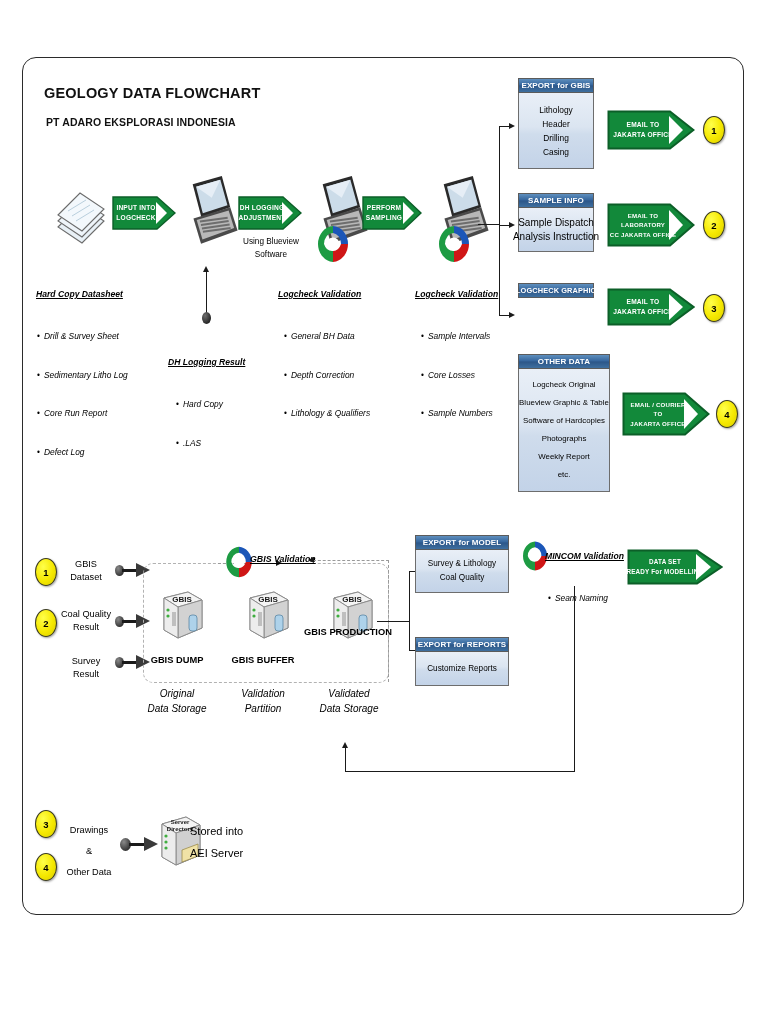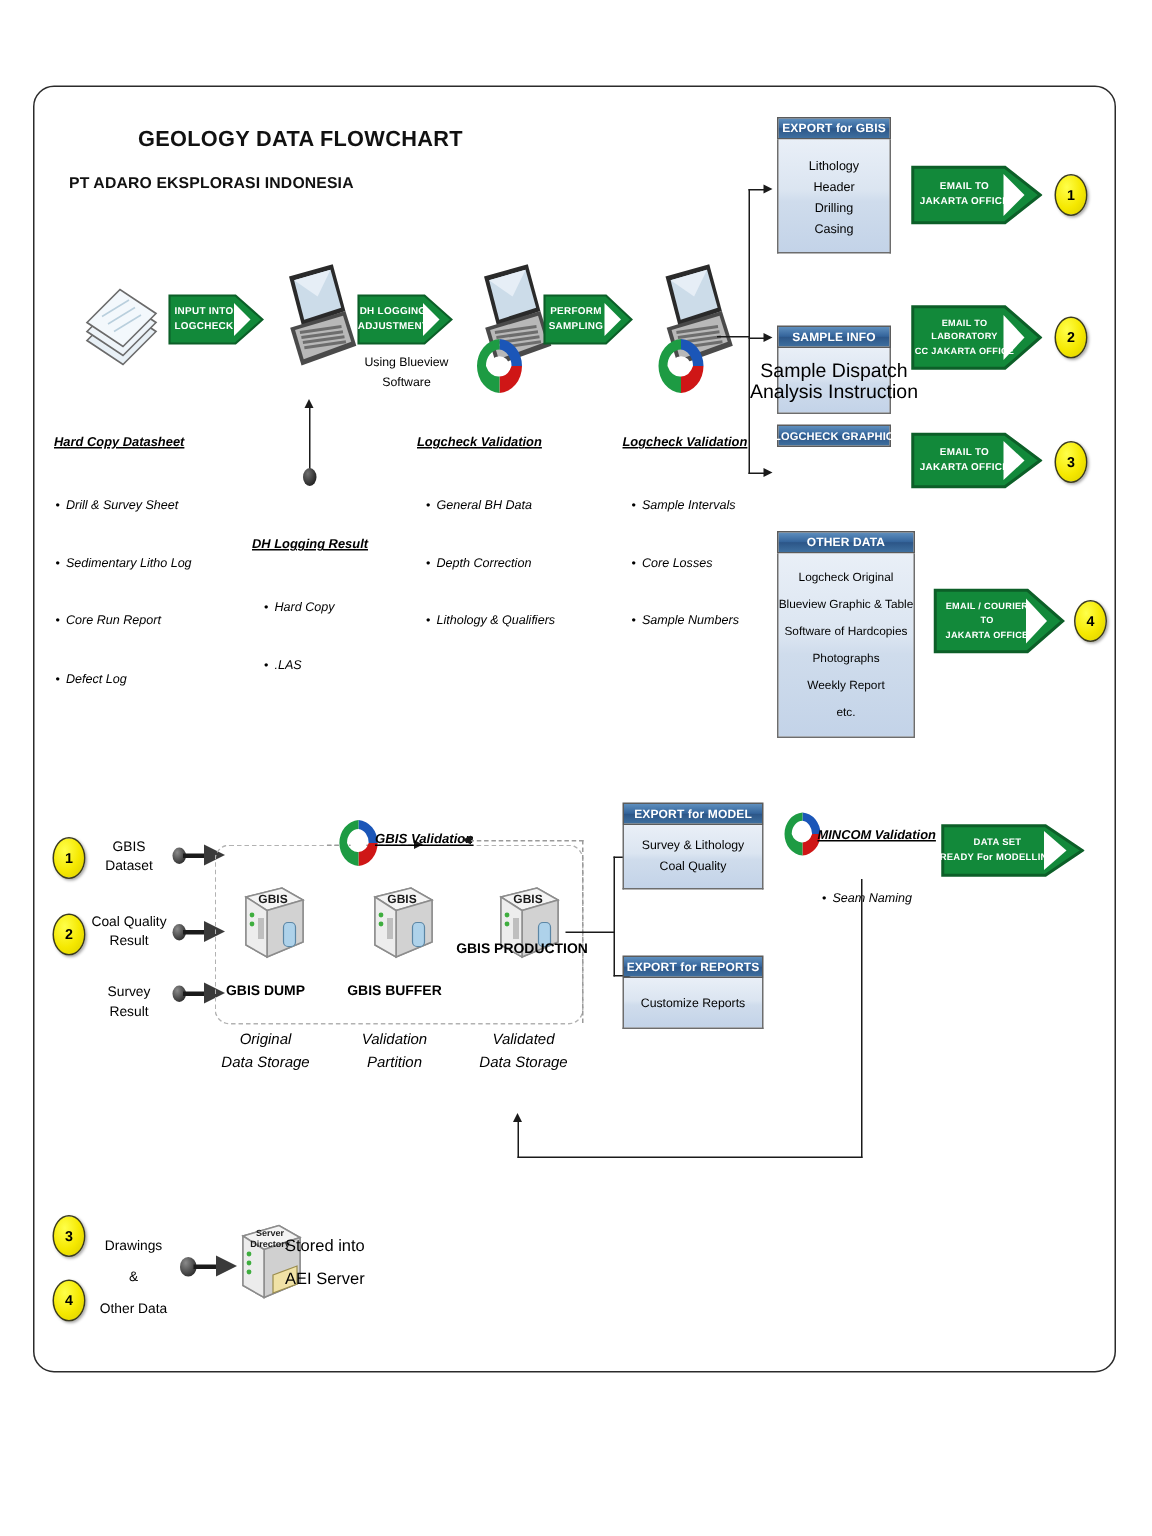--- a/index.html
+++ b/index.html
@@ -21,21 +21,21 @@
     width: 722px; height: 858px;
     border: 1.3px solid #2b2b2b;
     border-radius: 14px;
     background: #ffffff;
   }
 
   
   .abs { position: absolute; }
   .ttl {
     font-size: 14.5px; font-weight: bold; color: #111;
-    letter-spacing: .2px; white-space: nowrap; margin-left: 48px;
+    letter-spacing: .2px; white-space: nowrap;
   }
   .subttl {
     font-size: 10.5px; font-weight: bold; color: #111;
     letter-spacing: .1px; white-space: nowrap;
   }
   .hdr-it {
     font-size: 8.6px; font-weight: bold; font-style: italic;
     color: #000; text-decoration: underline; white-space: nowrap;
   }
   .bullets { font-size: 8.4px; font-style: italic; color: #000; line-height: 14.6px; }
@@ -317,23 +317,23 @@
       <path d="M1.5 1.5 H63 L86.5 20 L63 38.5 H1.5 Z" fill="#12893a" stroke="#0c5f28" stroke-width="2"></path>
       <path d="M62 6 L76 20 L62 34 Z" fill="#ffffff"></path>
     </svg>
     <div class="lbl">
       <span>EMAIL TO</span><br>
       <span>JAKARTA OFFICE</span>
     </div>
   </div>
   <div class="ybadge" style="left:703px; top:116px;">1</div>
 
-  <div class="dbox" style="left:518px; top:193px; width:76px;margin-top:24px;">
+  <div class="dbox" style="left:518px; top:193px; width:76px;">
     <div class="dh">SAMPLE INFO</div>
-    <div class="db" style="height:44px; font-size:13px;align-items:center;">
+    <div class="db" style="height:44px; font-size:10px;align-items:center;">
       <div>Sample Dispatch</div>
       <div>Analysis Instruction</div>
     </div>
   </div>
   <div class="chev2" style="left:607px; top:203px; width:88px; height:44px;">
     <svg width="88" height="44" viewBox="0 0 88 44">
       <path d="M1.5 1.5 H63 L86.5 22 L63 42.5 H1.5 Z" fill="#12893a" stroke="#0c5f28" stroke-width="2"></path>
       <path d="M62 7 L76 22 L62 37 Z" fill="#ffffff"></path>
     </svg>
     <div class="lbl" style="font-size:6.1px; line-height:9.4px;">

